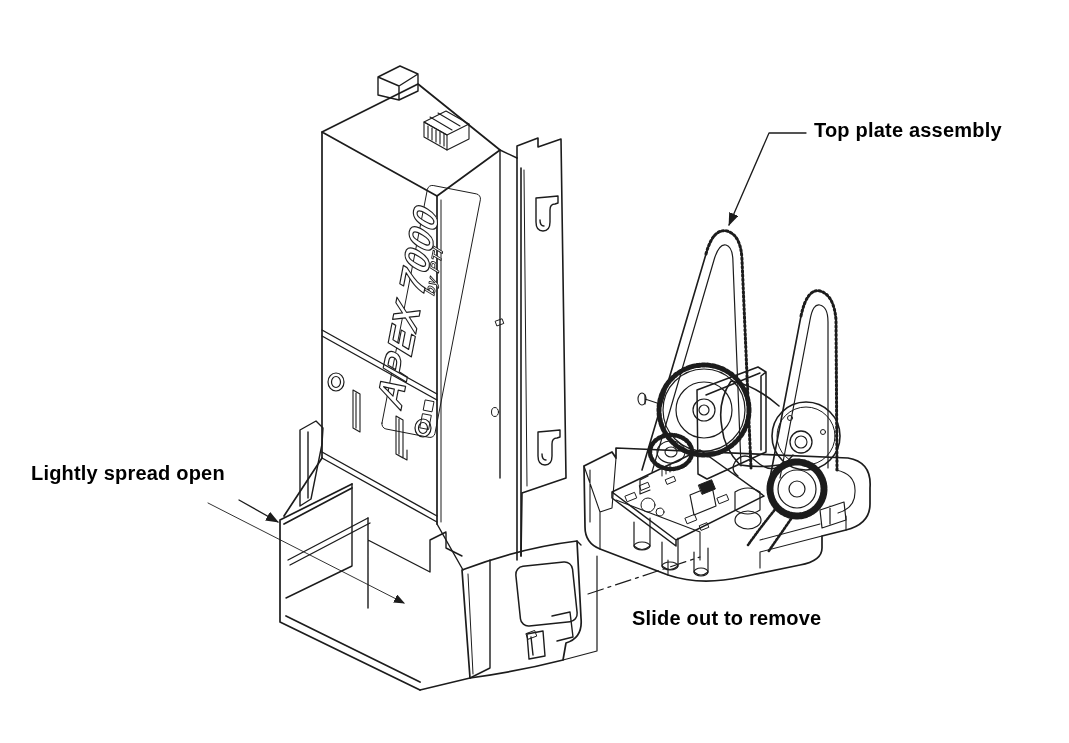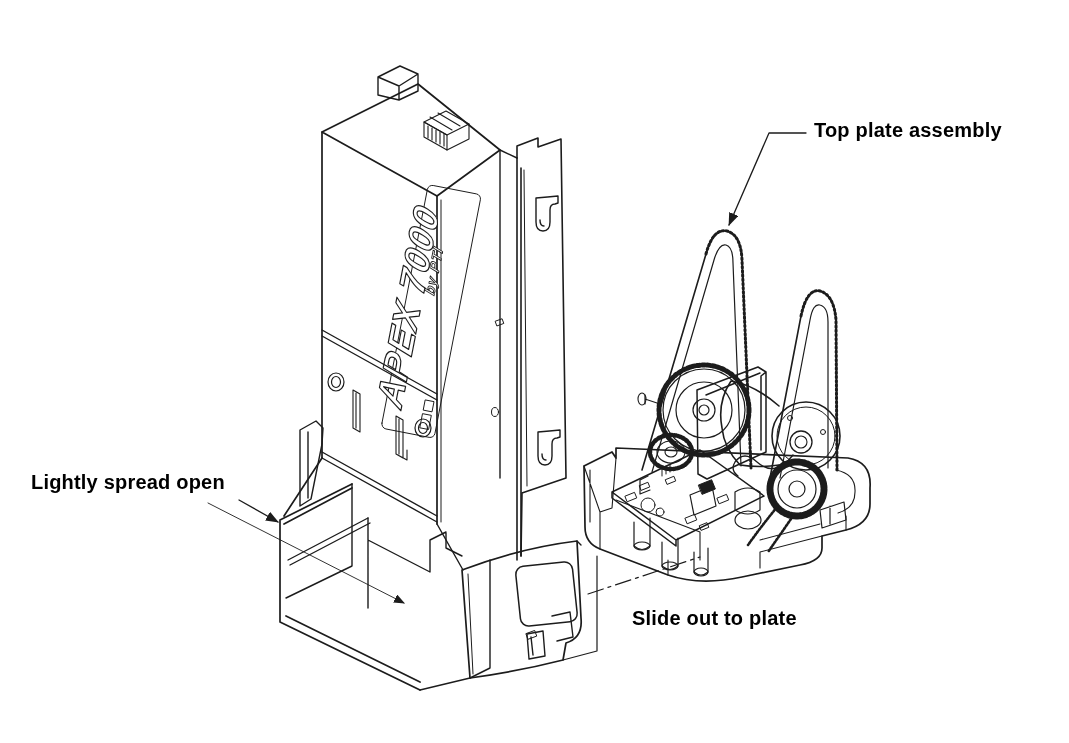--- a/index.html
+++ b/index.html
@@ -14,21 +14,21 @@
   .label{
     position:absolute;
     font-family:"Liberation Sans",sans-serif;
     font-weight:700;
     font-size:20px;
     color:#000;
     white-space:nowrap;
     letter-spacing:0.2px;
   }
   #label-top-plate{left:814px;top:119px;text-align:right;}
-  #label-spread{left:31px;top:462px;margin-top:9px;}
+  #label-spread{left:31px;top:462px;}
   #label-slide{left:632px;top:607px;}
   svg *{vector-effect:non-scaling-stroke;}
 </style>
 </head>
 <body>
 
 <div id="stage">
 
   <svg id="artwork" width="1069" height="743" viewBox="0 0 1069 743" fill="none" stroke="#1c1c1c" stroke-width="1.4" stroke-linejoin="round" stroke-linecap="round">
 
@@ -213,14 +213,14 @@
       <path d="M239,500 L278,522" marker-end="url(#arrow)" stroke-width="1.3"></path>
       <path d="M208,503 L404,603" marker-end="url(#arrow-sm)" stroke-width="0.9"></path>
       <path d="M588,594 L700,557" stroke-width="1.2" stroke-dasharray="16 5 3 5"></path>
     </g>
   </svg>
 
   <div class="label" id="label-top-plate">Top plate assembly</div>
 
   <div class="label" id="label-spread">Lightly spread open</div>
 
-  <div class="label" id="label-slide">Slide out to plate</div>
+  <div class="label" id="label-slide">Slide out to remove</div>
 </div>
 
 </body></html>

